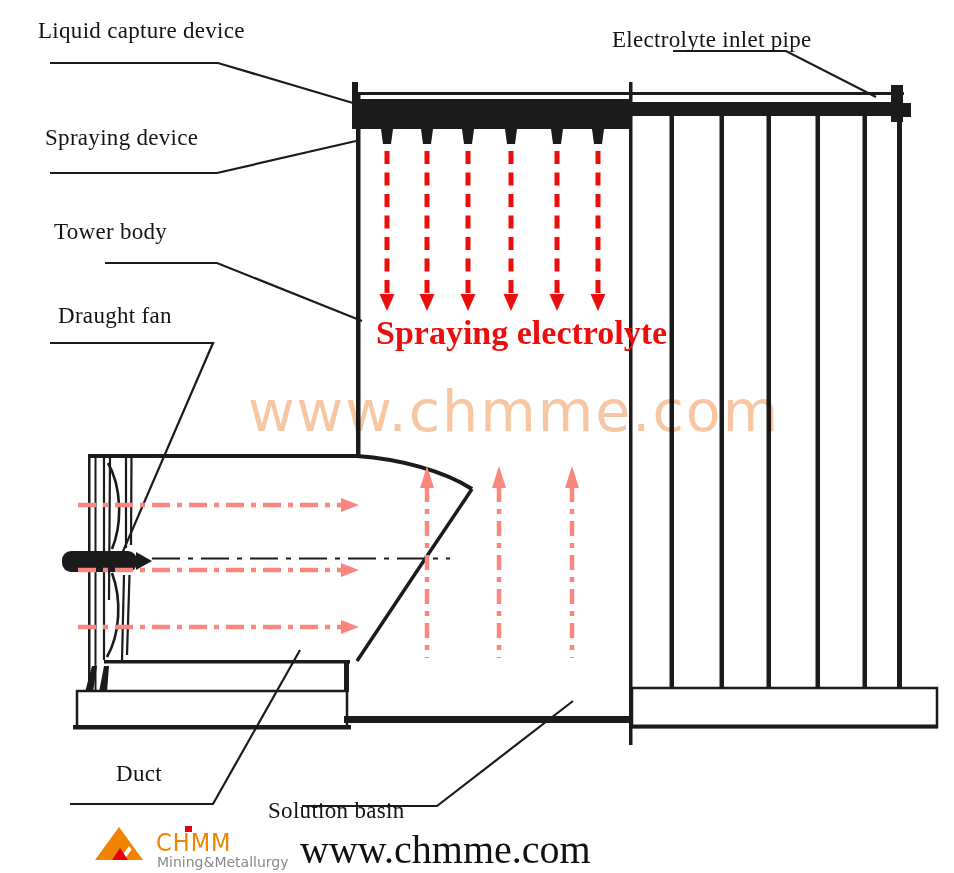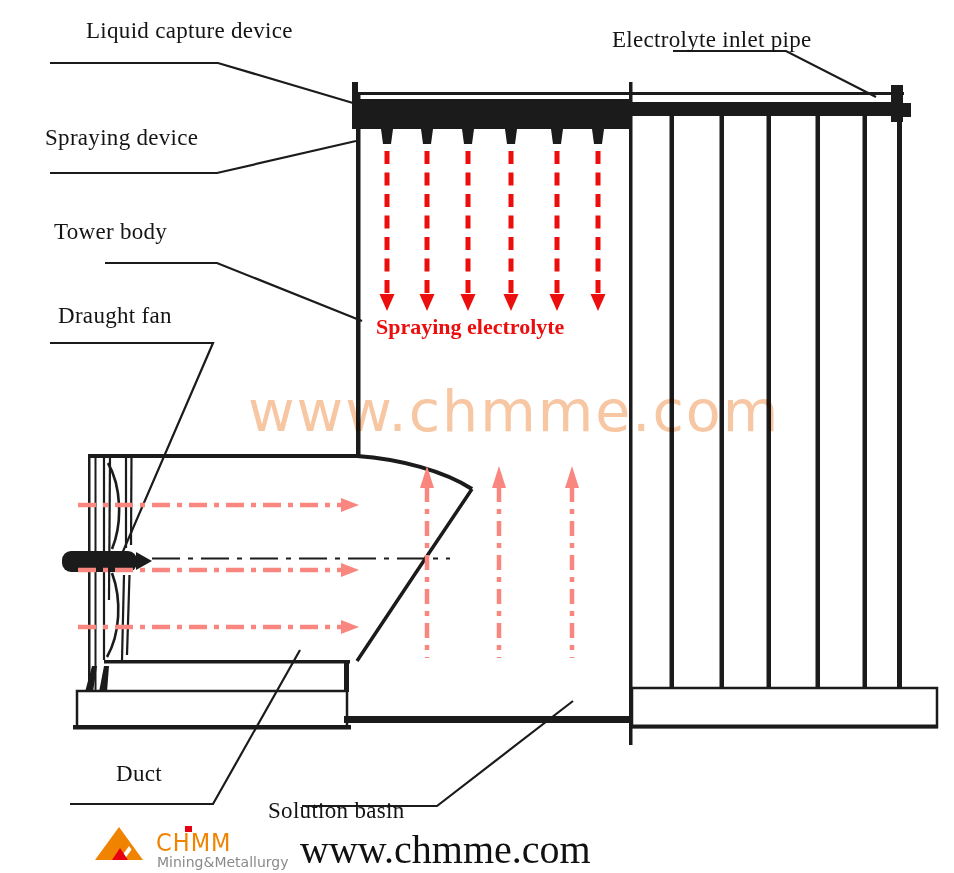--- a/index.html
+++ b/index.html
@@ -11,21 +11,21 @@
   .k{stroke:var(--line);fill:none;}
   .kf{fill:var(--line);stroke:none;}
   .lbl{
     position:absolute;color:#141414;font-size:23px;letter-spacing:0.3px;
     white-space:nowrap;font-family:"Liberation Serif", serif;
   }
   .red-txt{
     position:absolute;color:var(--red);font-weight:bold;white-space:nowrap;
     font-family:"Liberation Serif", serif;
   }
-  #spray-elec{left:376px;top:314px;font-size:22px;}
+  #spray-elec{left:376px;top:314px;font-size:34px;}
   #acid-mist{left:429px;top:428px;font-size:31px;letter-spacing:1px;}
   .watermark{
     position:absolute;left:248px;top:378px;font-size:57px;letter-spacing:2px;
     color:var(--watermark);opacity:0.62;mix-blend-mode:multiply;
     font-family:"DejaVu Sans", sans-serif;white-space:nowrap;
   }
   .footer-url{
     position:absolute;left:300px;top:826px;font-size:40px;color:#111;
     font-family:"Liberation Serif", serif;white-space:nowrap;
   }
@@ -165,21 +165,21 @@
       <g stroke="none">
         <polygon points="341,498 341,512 359,505"></polygon>
         <polygon points="341,563 341,577 359,570"></polygon>
         <polygon points="341,620 341,634 359,627"></polygon>
       </g>
     </g>
   </svg>
 
   <div class="watermark">www.chmme.com</div>
 
-  <div class="lbl" style="left:38px;top:18px;margin-left:48px;">Liquid capture device</div>
+  <div class="lbl" style="left:38px;top:18px;">Liquid capture device</div>
   <div class="lbl" style="left:45px;top:125px;">Spraying device</div>
   <div class="lbl" style="left:54px;top:219px;">Tower body</div>
   <div class="lbl" style="left:38px;top:303px;margin-left:20px;">Draught fan</div>
   <div class="lbl" style="left:612px;top:27px;">Electrolyte inlet pipe</div>
   <div class="lbl" style="left:116px;top:761px;">Duct</div>
   <div class="lbl" style="left:268px;top:798px;">Solution basin</div>
 
   <div class="red-txt" id="spray-elec">Spraying electrolyte</div>
 
   <div class="logo">

